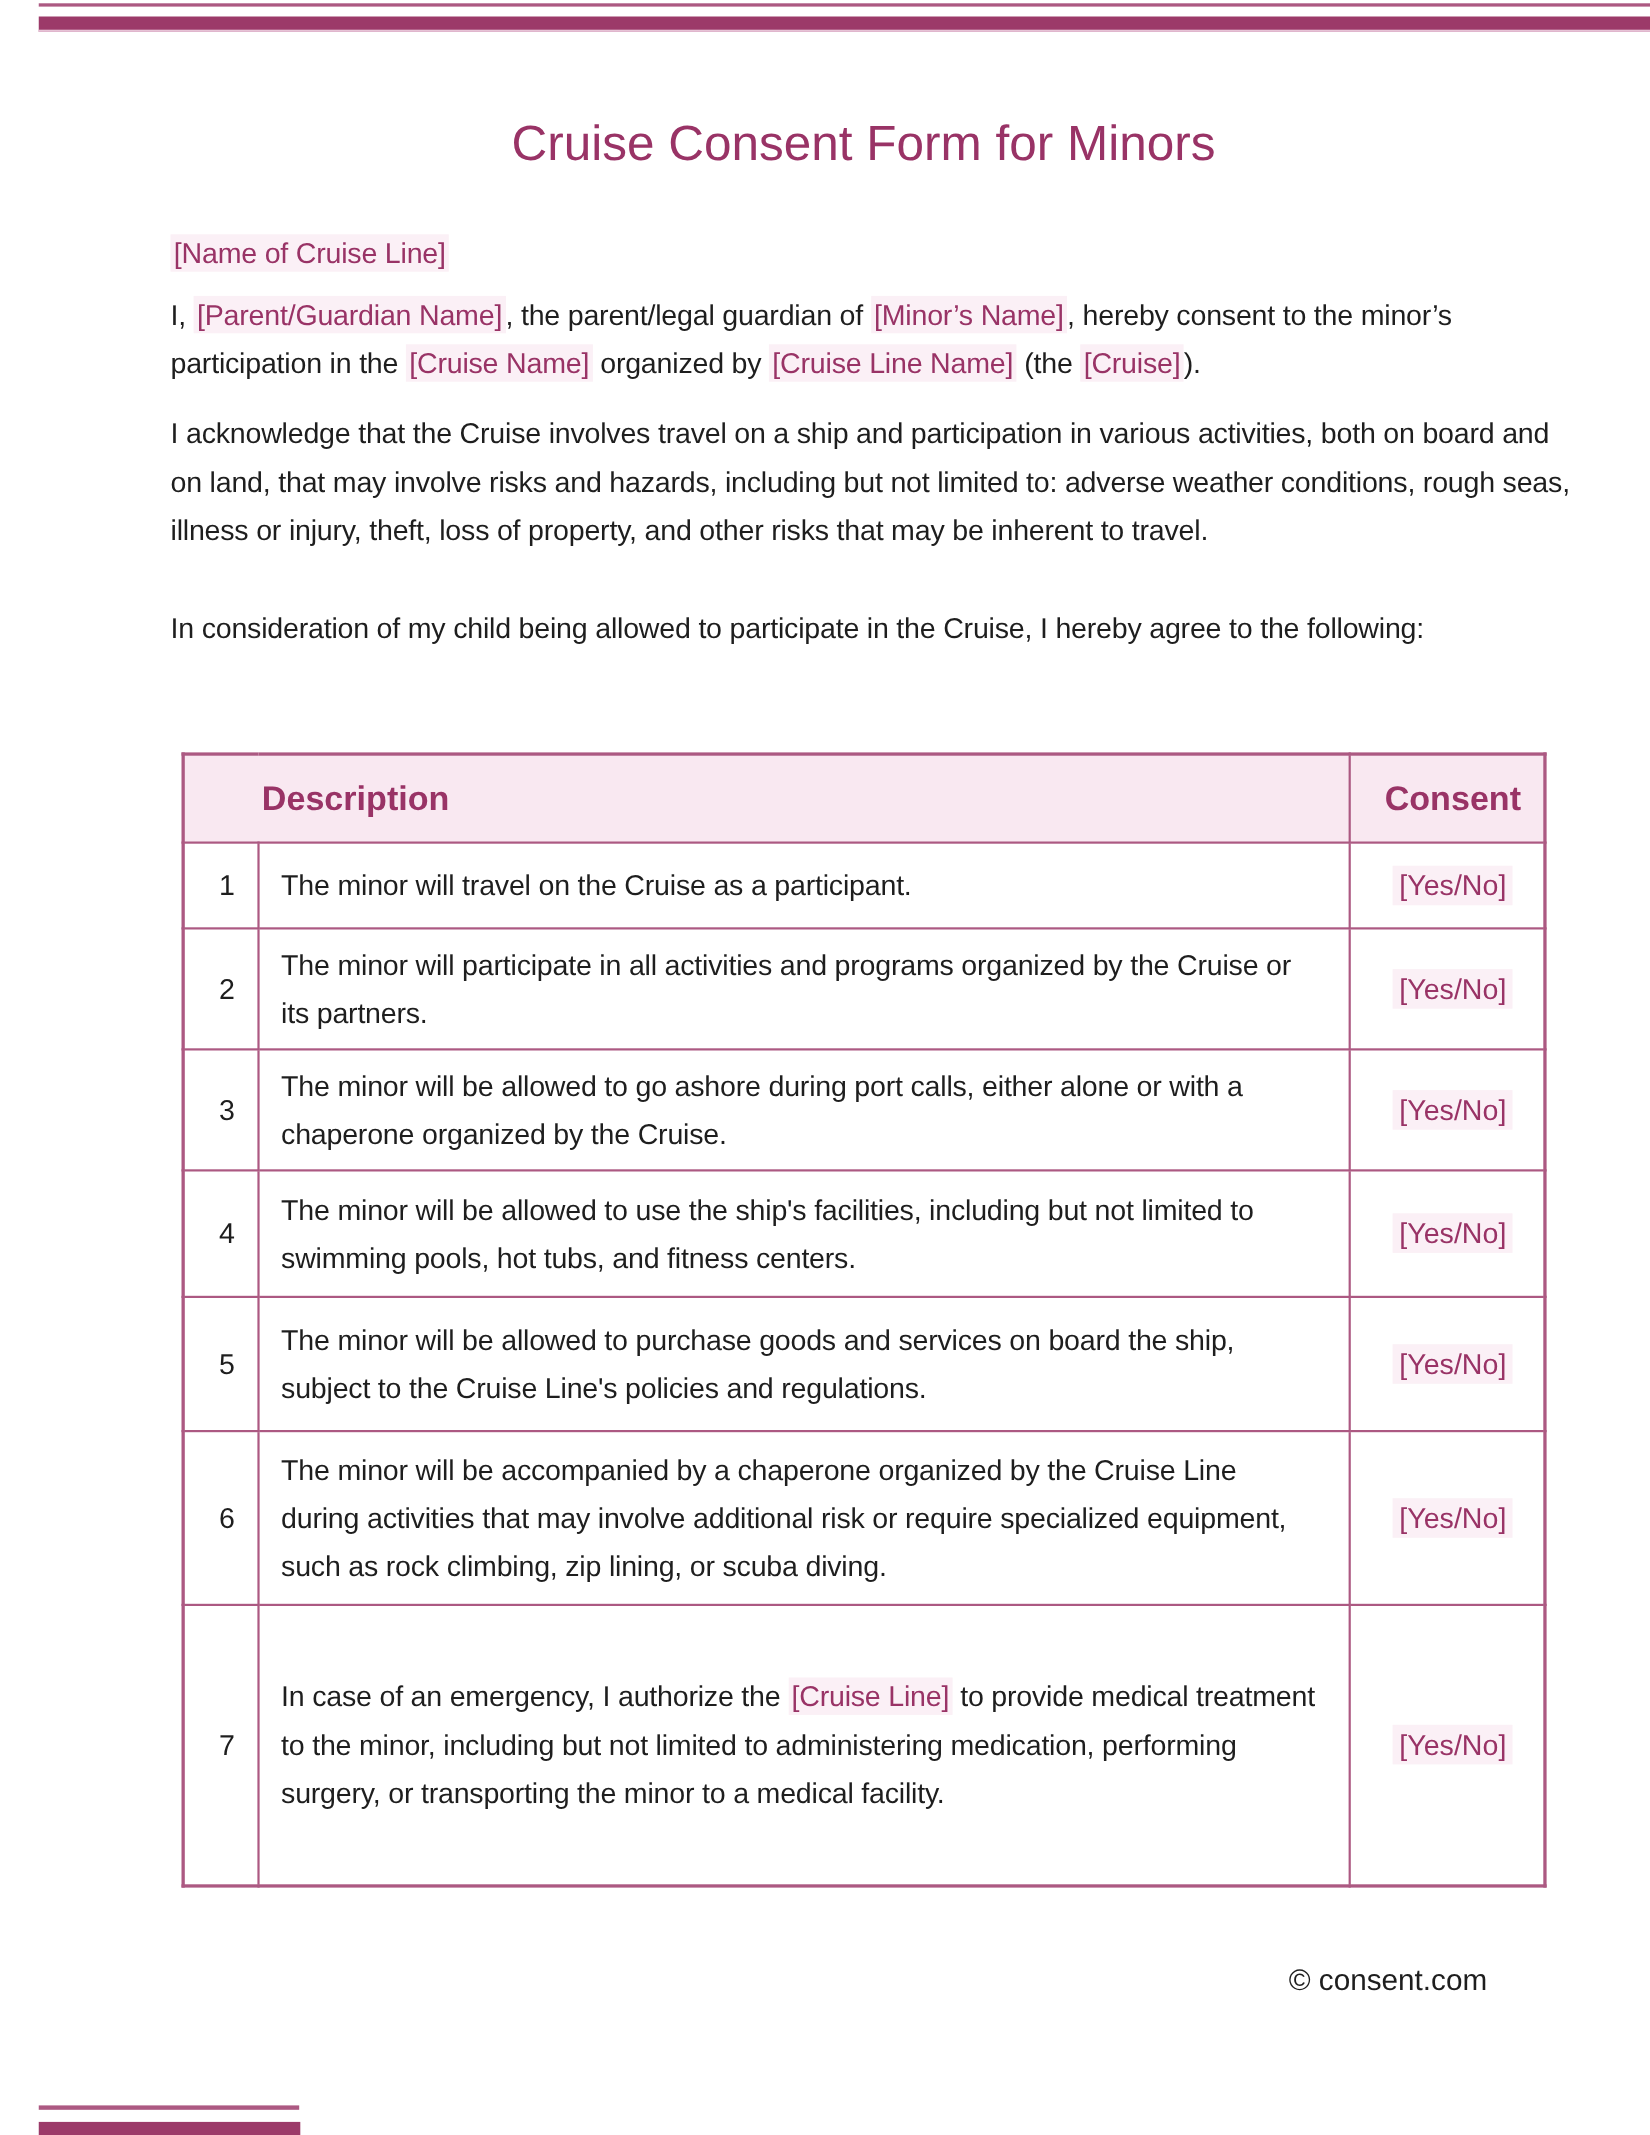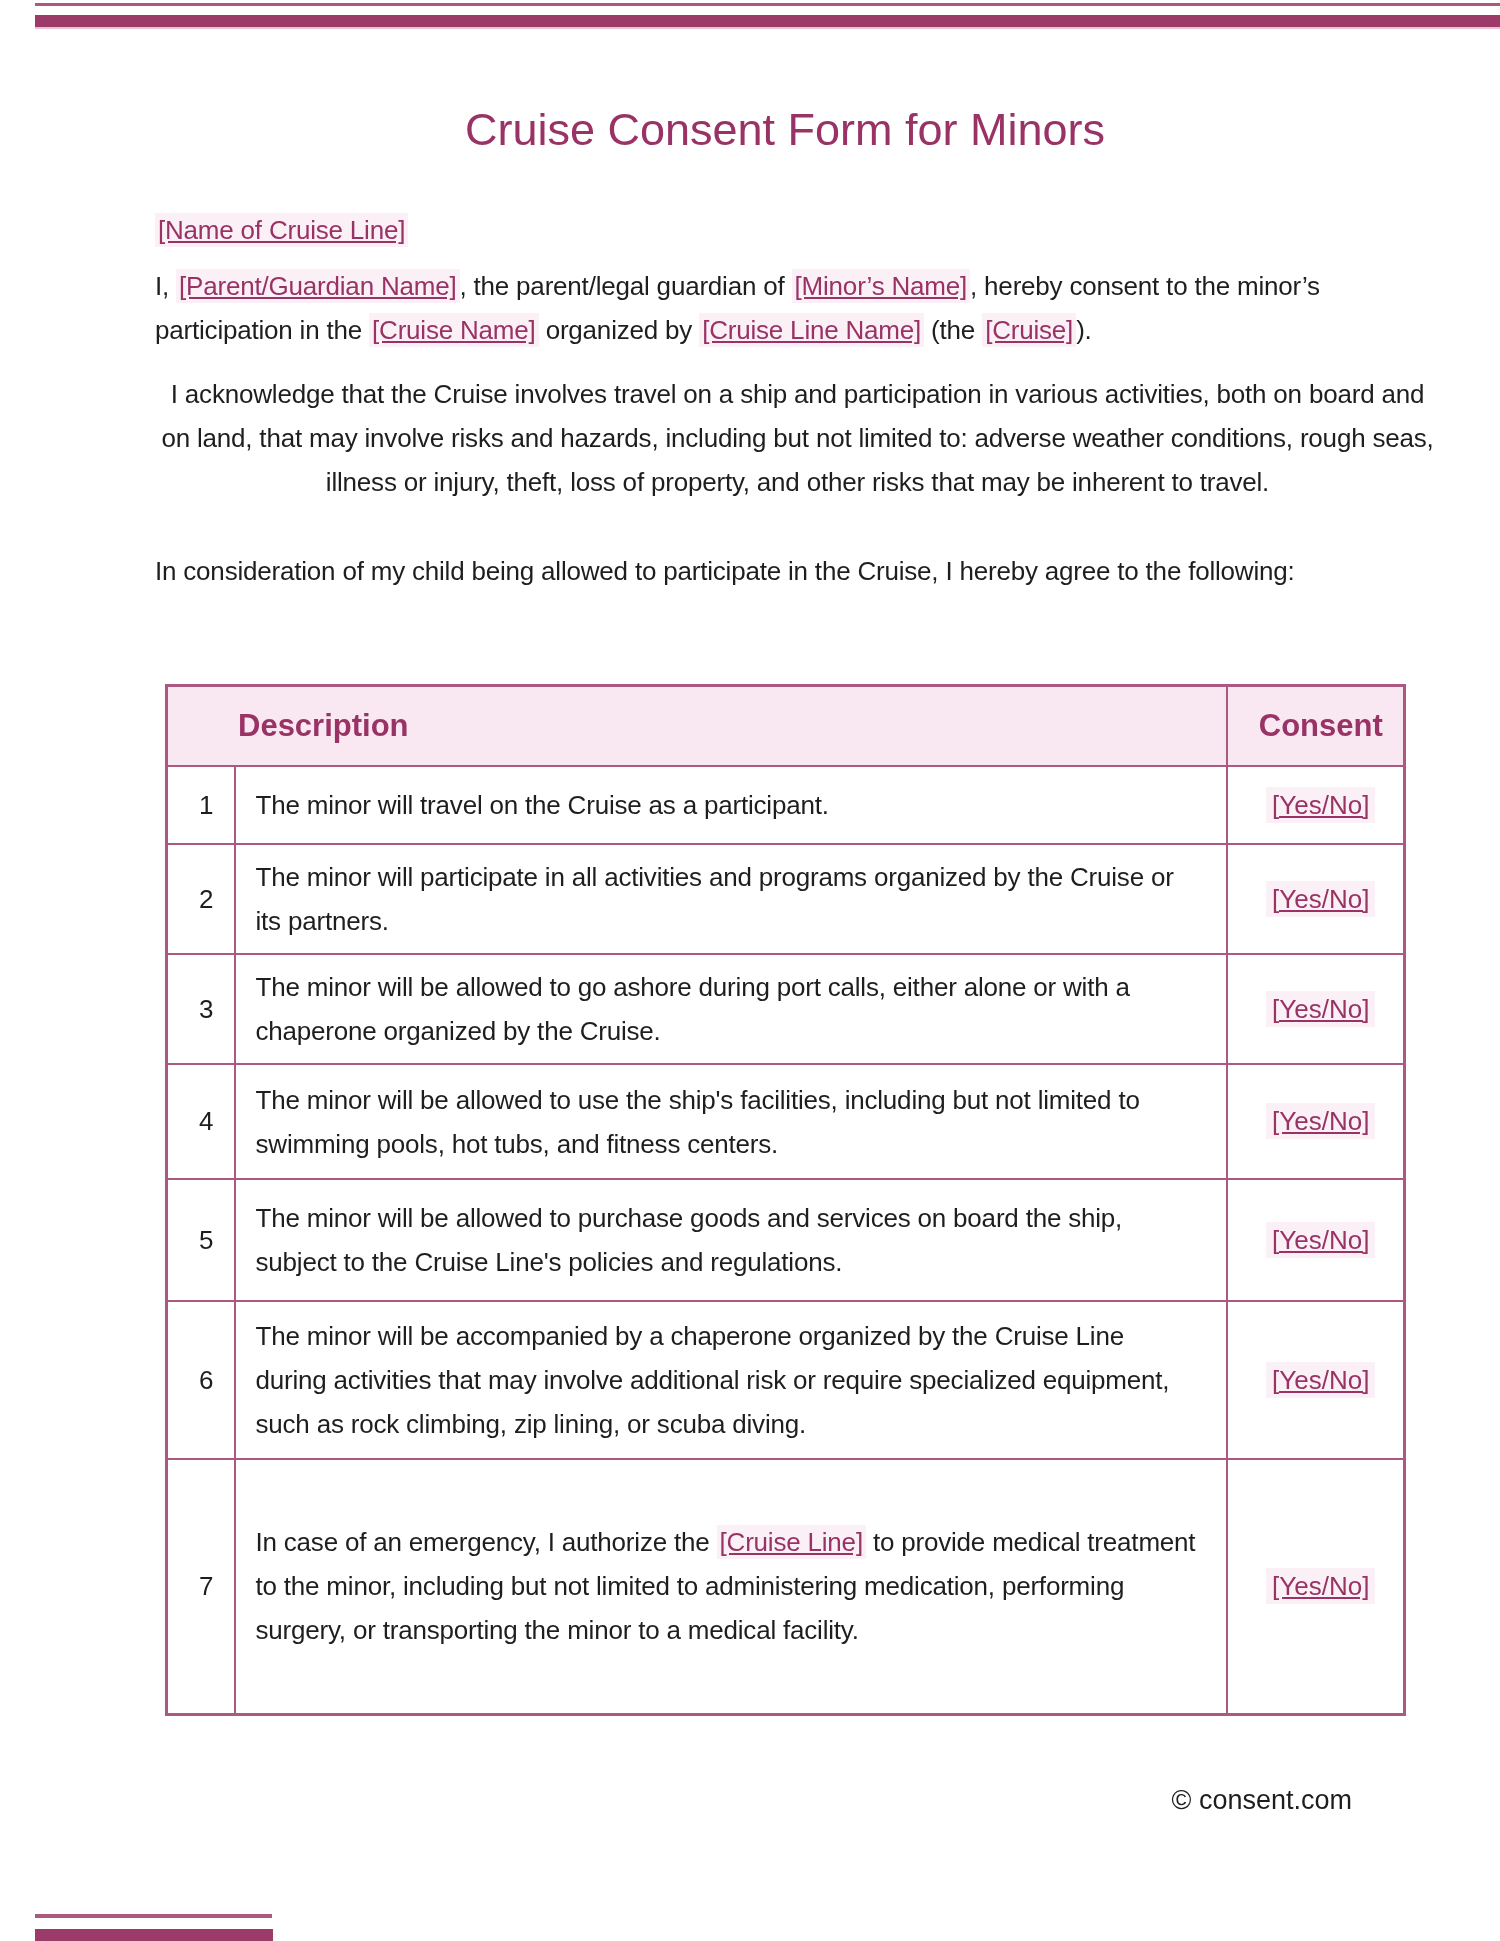--- a/index.html
+++ b/index.html
@@ -33,28 +33,27 @@
     color:var(--accent-maroon);
   }
   .bodytext{
     position:absolute;left:120px;width:1285px;
     margin:0;
     font-size:26px;line-height:44px;letter-spacing:-0.2px;
     color:var(--text);
   }
   .name-line{top:210px;line-height:40px;}
   .p1{top:264px;}
-  .p2{top:372px;text-align:center;}
+  .p2{top:372px;}
   .p3{top:549px;}
 
   .hl{
     background:var(--highlight-bg);
     color:var(--accent-maroon);
     padding:2px 3px;
-    text-decoration:underline;
   }
 
   table.consent-table{
     position:absolute;top:684px;left:130px;
     width:1238px;
     border-collapse:collapse;
     table-layout:fixed;
     border:3px solid var(--table-border);
   }
   .consent-table col.c-num{width:68px;}

